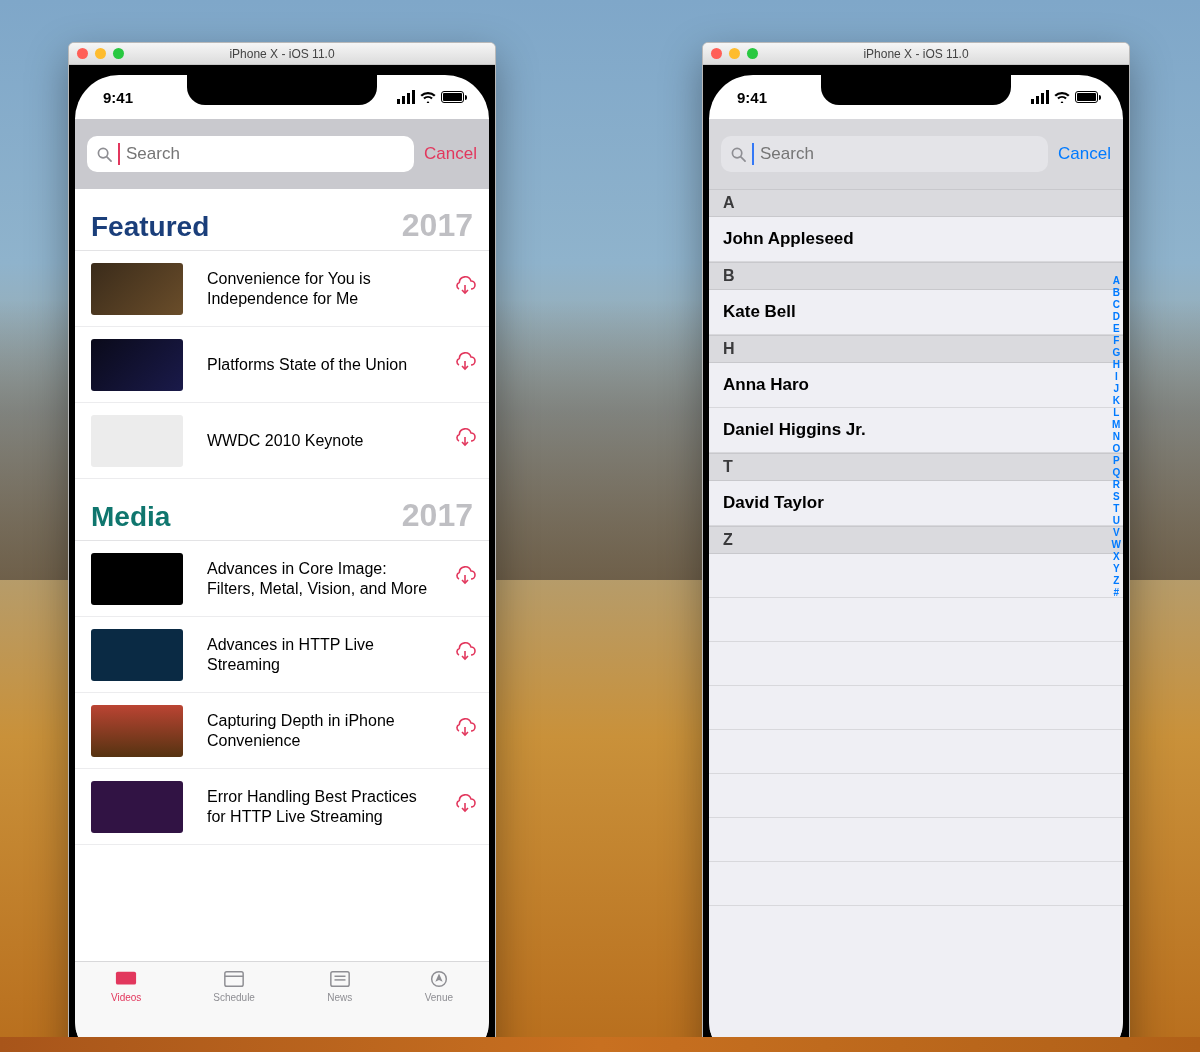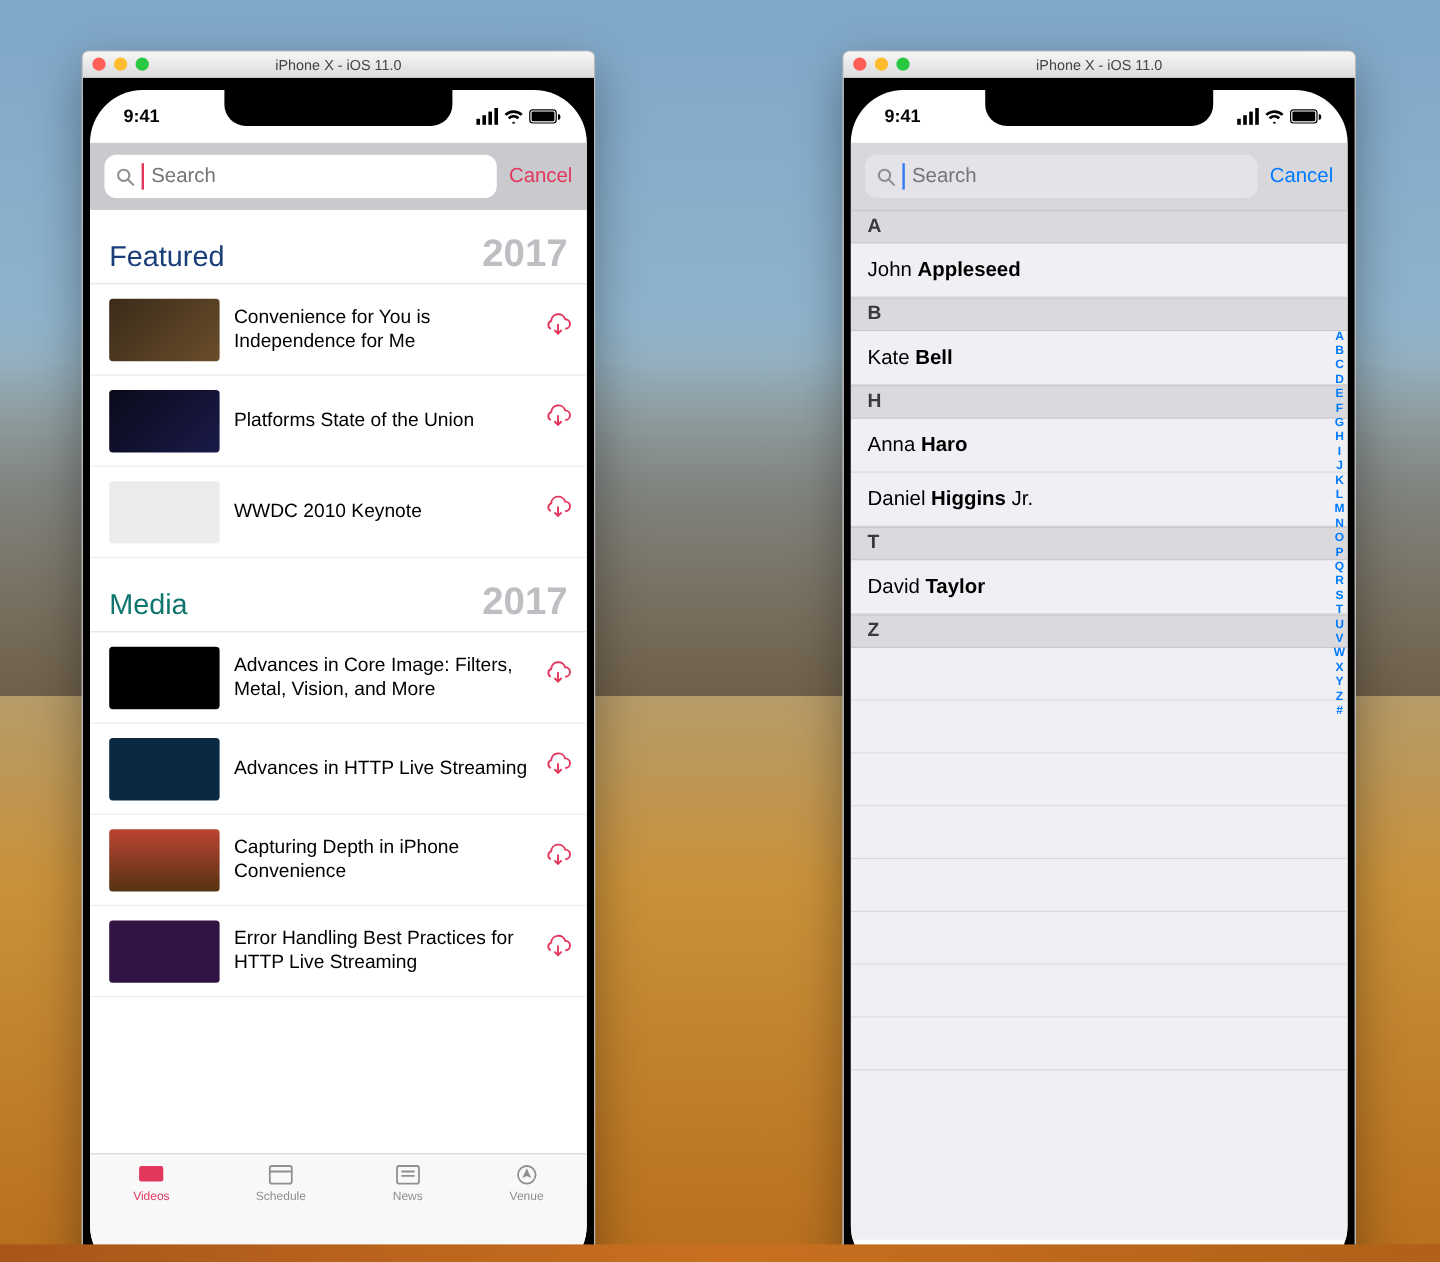--- a/index.html
+++ b/index.html
@@ -64,21 +64,21 @@
   .signal span:nth-child(1){height:5px;} .signal span:nth-child(2){height:8px;}
   .signal span:nth-child(3){height:11px;} .signal span:nth-child(4){height:14px;}
   .wifi-svg{width:16px;height:12px;}
   .battery{display:flex;align-items:center;}
   .battery .body{width:23px;height:12px;border:1.5px solid #000;border-radius:3px;position:relative;}
   .battery .body::after{content:"";position:absolute;left:1px;top:1px;bottom:1px;right:1px;background:#000;border-radius:1px;}
   .battery .tip{width:2px;height:5px;background:#000;border-radius:0 2px 2px 0;margin-left:1px;}
 
   .searchbar-row {
     background:#c9c9ce; padding: 8px 12px; display:flex; align-items:center; gap:10px;
-    height: 56px;
+    height: 70px;
   }
   .search-field {
     flex:1; background:#fff; border-radius:10px; height:36px;
     display:flex; align-items:center; padding:0 10px; gap:6px;
     color:#8e8e93;
   }
   .search-field input {
     border:none; outline:none; font-size:17px; flex:1; background:transparent;
   }
   .search-icon{width:15px;height:15px;fill:#8e8e93;}
@@ -89,26 +89,26 @@
   .sim-right .cancel-btn{ color:#007aff; }
 
   .content-scroll { height: calc(100% - 44px - 54px - 82px); overflow:hidden; background:#fff; }
   .sim-right .content-scroll { height: calc(100% - 44px - 54px - 34px); background:#efeff4; overflow:hidden;}
   .section-header {
     display:flex; justify-content:space-between; align-items:baseline;
     padding: 18px 16px 6px 16px;
     border-bottom:1px solid #e3e3e5;
     margin:0 0 0 0;
   }
-  .section-header .name{ font-size:24px; font-weight:400; }
+  .section-header .name{ font-size:28px; font-weight:700; }
   .section-header .year{ font-size:32px; font-weight:600; color:#bfbfc3;}
   .sec-featured .name{ color:#1a3e7a; }
   .sec-media .name{ color:#0f766e; }
   .video-row {
-    display:flex; align-items:center; gap:12px;
+    display:flex; align-items:center; gap:24px;
     padding: 10px 12px 10px 16px; min-height:76px;
     border-bottom:1px solid #ececee;
     margin-left:0;
   }
   .thumb { width:92px; height:52px; border-radius:3px; background:#222; flex-shrink:0; }
   .thumb.t1{background:linear-gradient(135deg,#3a2b1a,#6a4d2a);}
   .thumb.t2{background:linear-gradient(135deg,#0a0a1a,#1a1a4a);}
   .thumb.t3{background:#ececec;}
   .thumb.t4{background:#000;}
   .thumb.t5{background:#0a2a44;}
@@ -126,21 +126,21 @@
   .tab-item{ display:flex; flex-direction:column; align-items:center; gap:2px; font-size:10px; color:#8e8e93; }
   .tab-item.active{ color:#e2375d; }
   .tab-icon{width:26px;height:22px;}
   .home-indicator{position:absolute;bottom:8px;left:50%;transform:translateX(-50%);width:135px;height:5px;background:#000;border-radius:3px;z-index:60;}
 
   
   .sim-right .searchbar-row{ background:#d8d8dc; }
   .sim-right .search-field{ background:#e4e4e8; }
   .idx-header{ background:#dadade; padding:4px 14px; font-size:16px; font-weight:700; color:#3a3a3c; border-top:1px solid #c8c8cc;border-bottom:1px solid #c8c8cc;}
   .contact-row{ padding:12px 14px; font-size:17px; border-bottom:1px solid #d8d8dc; background:#efeff4;}
-  .contact-row .first{font-weight:400;text-align:center;} .contact-row .last{font-weight:700;}
+  .contact-row .first{font-weight:700;text-align:center;} .contact-row .last{font-weight:700;}
   .contact-row.empty{height:44px;}
   .index-strip{
     position:absolute; right:2px; top:200px; display:flex; flex-direction:column;
     font-size:10px; font-weight:600; color:#007aff; gap:1px; align-items:center;
     z-index:40;
   }
 
   .bottom-strip{position:absolute;bottom:0;left:0;right:0;height:15px;background:linear-gradient(90deg,#a8551a,#c87020,#b06018);}
 </style>
 </head>

